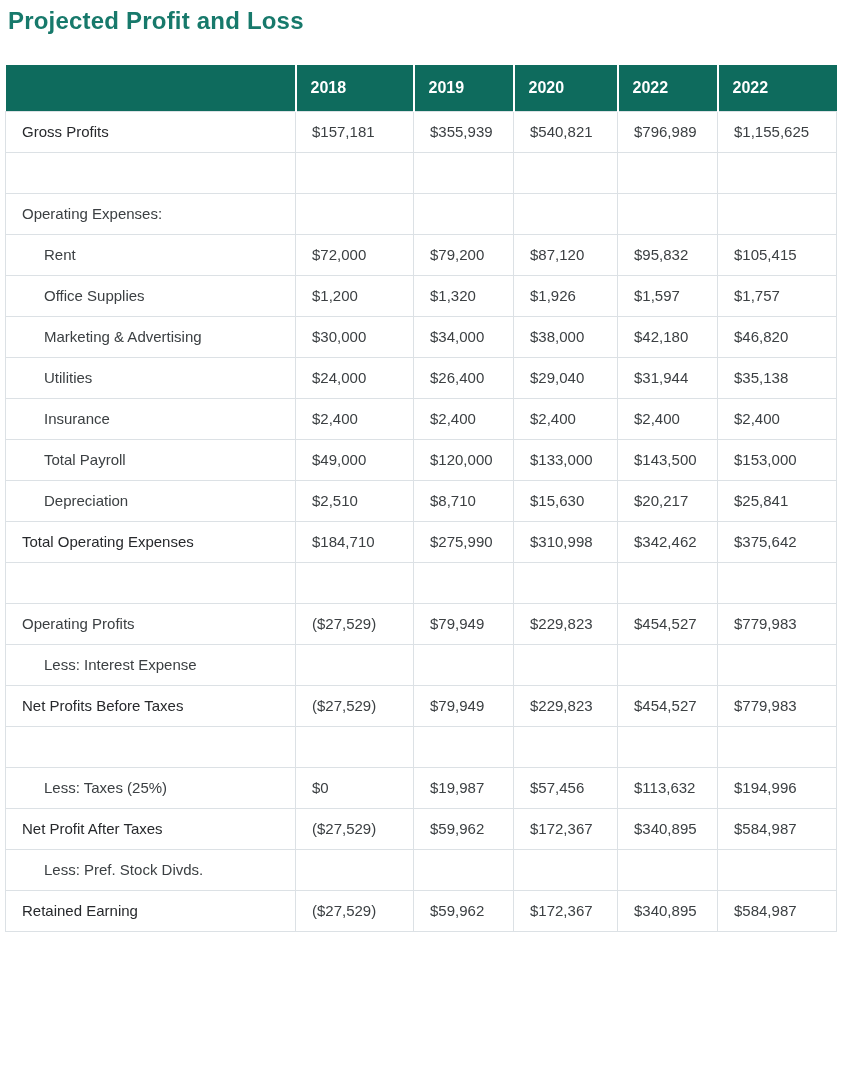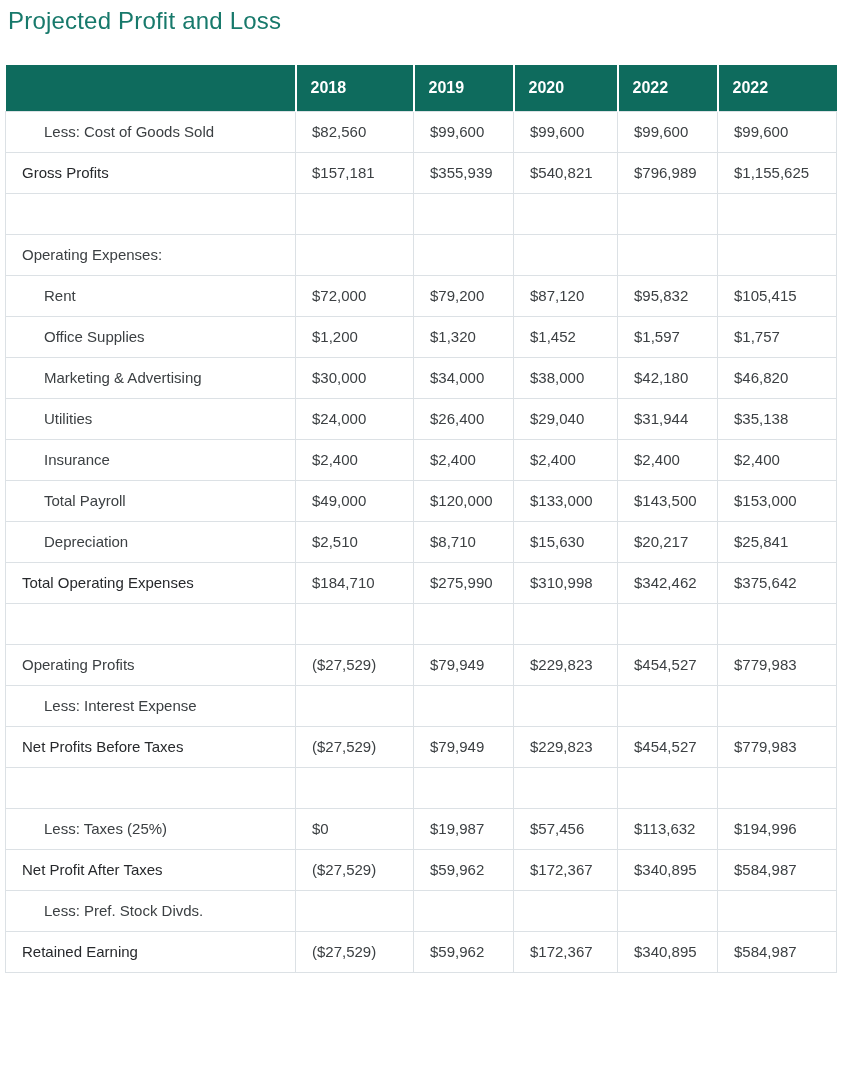--- a/index.html
+++ b/index.html
@@ -19,21 +19,21 @@
   .page {
     width: 841px;
     height: 1072px;
     background: #ffffff;
     position: relative;
   }
   .title {
     margin: 0;
     padding: 7px 12px 0 8px;
     font-size: 24px;
-    font-weight: 400;
+    font-weight: 700;
     letter-spacing: 0.2px;
     color: var(--title-color);
     line-height: 28px;
   }
   .pl-table {
     border-collapse: collapse;
     table-layout: fixed;
     width: 831px;
     margin: 30px 0 0 5px;
   }
@@ -81,28 +81,20 @@
       <tr>
         <th></th>
         <th>2018</th>
         <th>2019</th>
         <th>2020</th>
         <th>2022</th>
         <th>2022</th>
       </tr>
     </thead>
     <tbody id="table-body">
-        <tr>
-          <td class="label indent">Less: Cost of Goods Sold</td>
-          <td class="value">$82,560</td>
-          <td class="value">$99,600</td>
-          <td class="value">$99,600</td>
-          <td class="value">$99,600</td>
-          <td class="value">$99,600</td>
-        </tr>
         <tr class="bold">
           <td class="label">Gross Profits</td>
           <td class="value">$157,181</td>
           <td class="value">$355,939</td>
           <td class="value">$540,821</td>
           <td class="value">$796,989</td>
           <td class="value">$1,155,625</td>
         </tr>
         <tr>
           <td class="label"></td>
@@ -125,21 +117,21 @@
           <td class="value">$72,000</td>
           <td class="value">$79,200</td>
           <td class="value">$87,120</td>
           <td class="value">$95,832</td>
           <td class="value">$105,415</td>
         </tr>
         <tr>
           <td class="label indent">Office Supplies</td>
           <td class="value">$1,200</td>
           <td class="value">$1,320</td>
-          <td class="value">$1,452</td>
+          <td class="value">$1,926</td>
           <td class="value">$1,597</td>
           <td class="value">$1,757</td>
         </tr>
         <tr>
           <td class="label indent">Marketing &amp; Advertising</td>
           <td class="value">$30,000</td>
           <td class="value">$34,000</td>
           <td class="value">$38,000</td>
           <td class="value">$42,180</td>
           <td class="value">$46,820</td>

